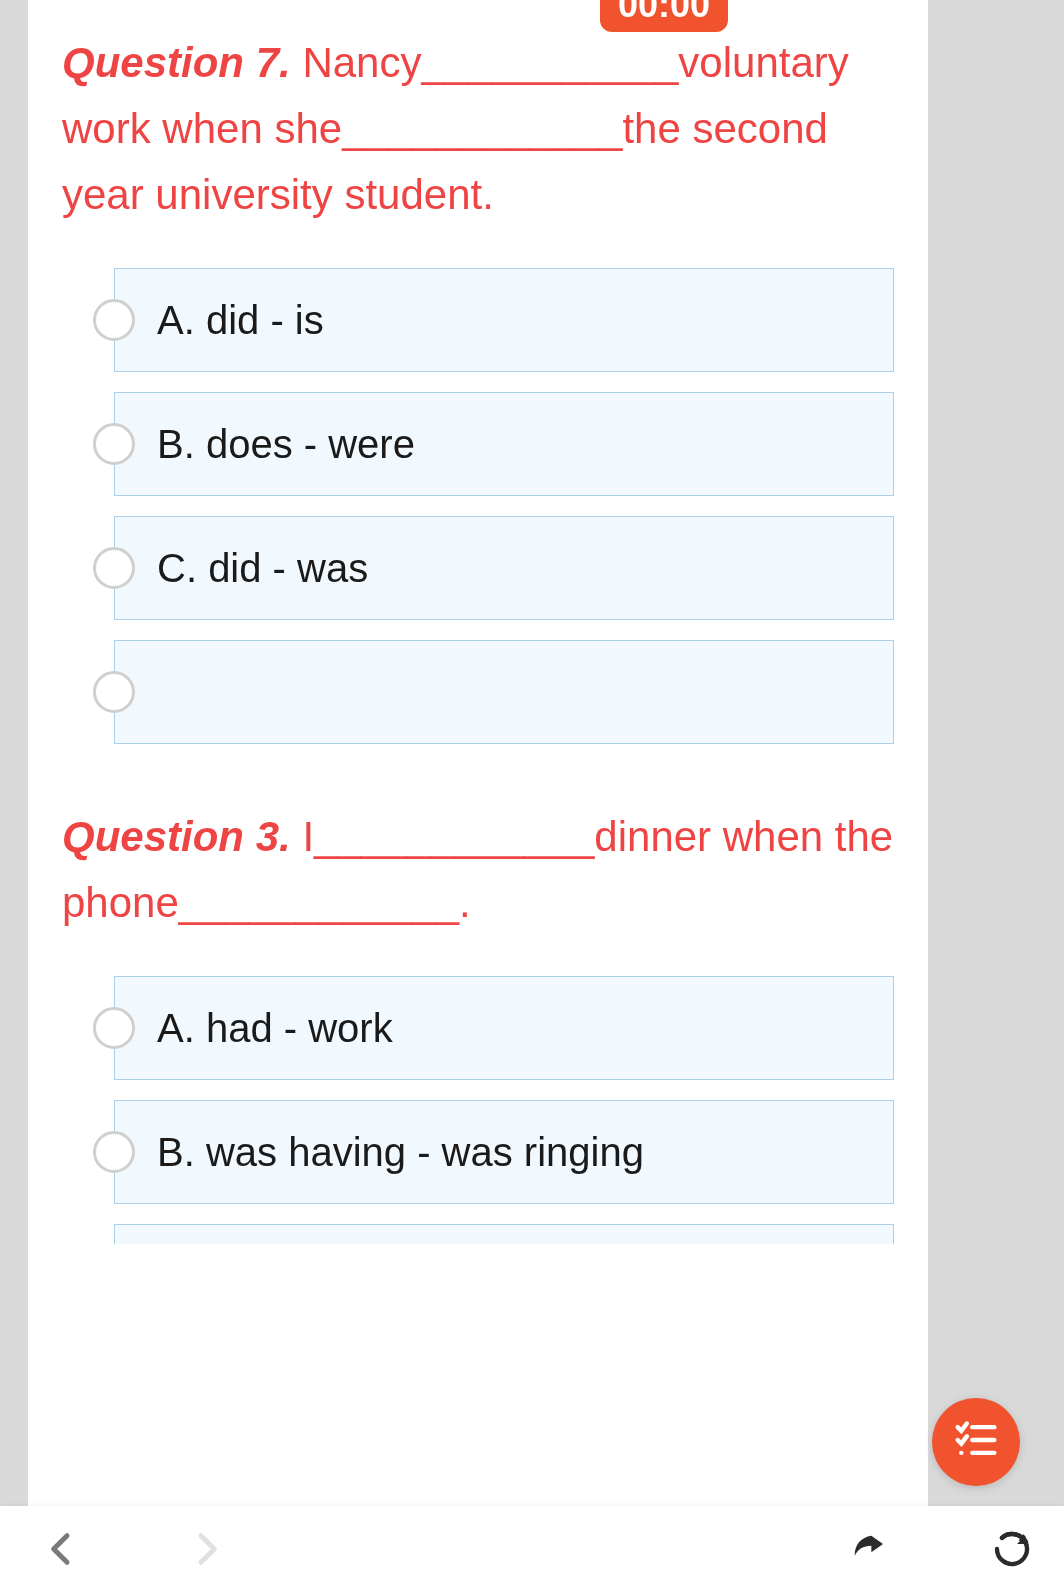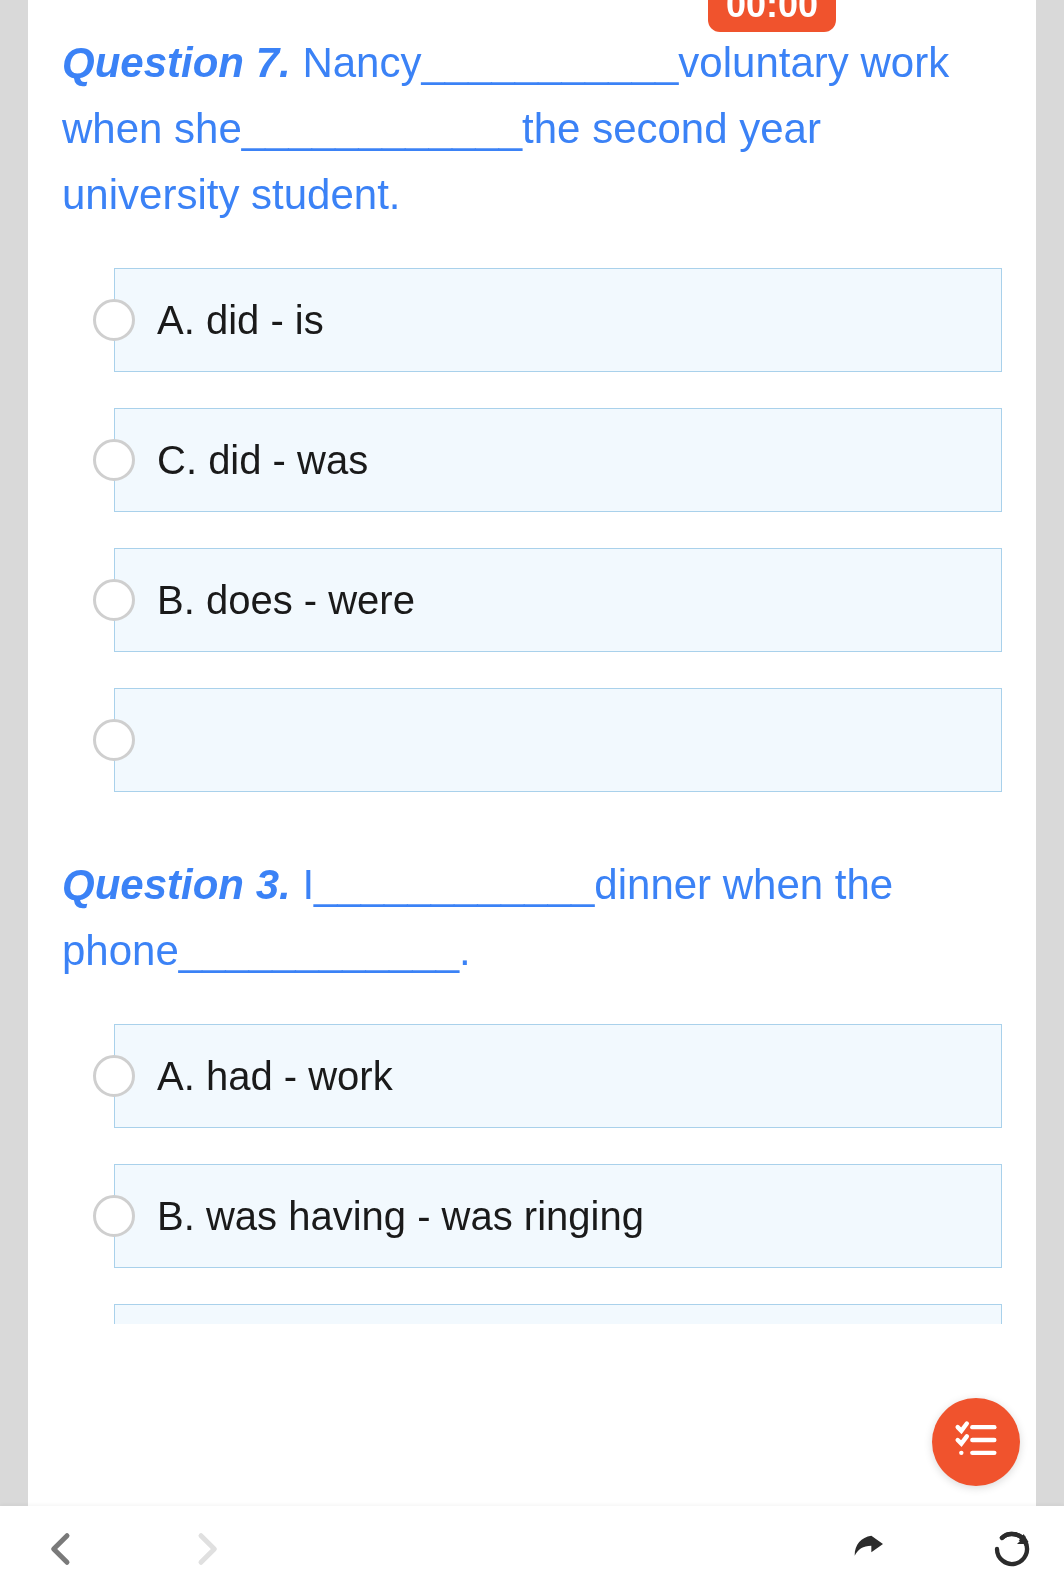--- a/index.html
+++ b/index.html
@@ -8,21 +8,21 @@
     position: relative;
     width: 1064px;
     height: 1596px;
     background: #d9d9d9;
     overflow: hidden;
   }
   .content {
     position: absolute;
     left: 28px;
     top: 0;
-    width: 1008px;
+    width: 900px;
     height: 1506px;
     background: #ffffff;
     padding: 30px 34px 0 34px;
     overflow: hidden;
   }
   .timer-badge {
     position: absolute;
     top: -22px;
     right: 200px;
     background: #f0532d;
@@ -30,32 +30,32 @@
     font-size: 36px;
     font-weight: 600;
     padding: 6px 18px;
     border-radius: 12px;
     z-index: 10;
   }
   .question-block { margin-bottom: 60px; }
   .question-text {
     font-size: 42px;
     line-height: 66px;
-    color: #3b82f6;
+    color: #ef4444;
     margin-bottom: 40px;
   }
   .question-text .qlabel { font-style: italic; font-weight: 600; }
   .options { padding-left: 52px; }
   .option {
     display: flex;
     align-items: center;
     border: 1px solid #a9d1eb;
     background: #f2f9fe;
     height: 104px;
-    margin-bottom: 36px;
+    margin-bottom: 20px;
     padding-left: 0;
   }
   .radio {
     width: 42px;
     height: 42px;
     border-radius: 50%;
     border: 3px solid #cfcfcf;
     background: #ffffff;
     margin-left: -22px;
     margin-right: 22px;
@@ -117,29 +117,29 @@
         <div class="option">
           <div class="radio"></div>
           <span class="option-label">
             <span>A.</span>
             <span>did - is</span>
           </span>
         </div>
         <div class="option">
           <div class="radio"></div>
           <span class="option-label">
+            <span>B.</span>
+            <span>does - were</span>
+          </span>
+        </div>
+        <div class="option">
+          <div class="radio"></div>
+          <span class="option-label">
             <span>C.</span>
             <span>did - was</span>
-          </span>
-        </div>
-        <div class="option">
-          <div class="radio"></div>
-          <span class="option-label">
-            <span>B.</span>
-            <span>does - were</span>
           </span>
         </div>
         <div class="option">
           <div class="radio"></div>
         </div>
       </div>
     </div>
 
     <div class="question-block">
       <p class="question-text">

